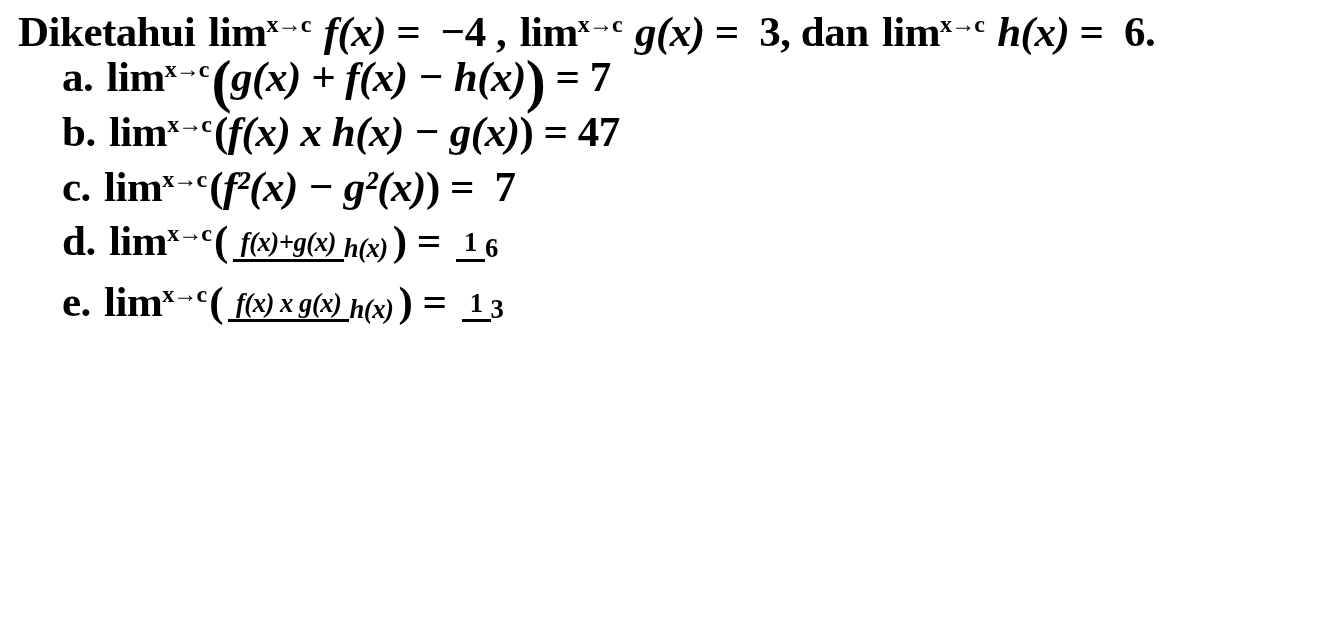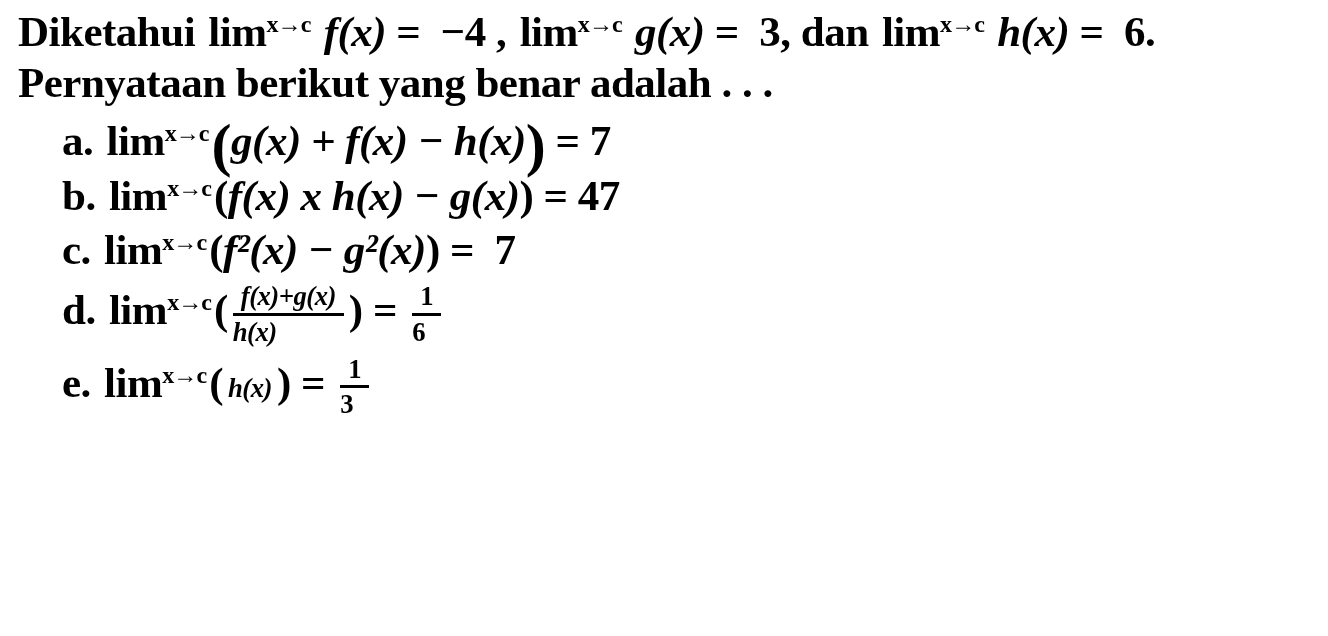--- a/index.html
+++ b/index.html
@@ -38,25 +38,25 @@
   }
   .lim-word { line-height: 0.95; font-style: normal; }
   .lim-sub {
     font-size: 0.56em;
     line-height: 1.0;
     letter-spacing: -1px;
   }
   
   .frac {
     display: inline-flex;
-    flex-direction: column;
-    align-items: flex-start;
+    flex-direction: row;
+    align-items: flex-end;
     vertical-align: middle;
     font-size: 0.62em;
-    margin: 0 5px;
+    margin: 8px 5px;
   }
   .frac-num {
     border-bottom: 3px solid #000;
     padding: 0 8px 3px 8px;
     line-height: 1.0;
   }
   .frac-den { padding-top: 3px; line-height: 1.0; }
   .frac-math .frac-num, .frac-math .frac-den { font-style: italic; white-space: pre; }
   .frac-plain .frac-num, .frac-plain .frac-den { font-style: normal; }
 
@@ -72,21 +72,20 @@
   <div class="line" id="intro-line1"><span class="plain">Diketahui </span><span class="lim">
         <span class="lim-word">lim</span>
         <span class="lim-sub">x→c</span>
       </span><span class="mathit"> f(x)</span><span class="plain"> =  −4 , </span><span class="lim">
         <span class="lim-word">lim</span>
         <span class="lim-sub">x→c</span>
       </span><span class="mathit"> g(x)</span><span class="plain"> =  3, dan </span><span class="lim">
         <span class="lim-word">lim</span>
         <span class="lim-sub">x→c</span>
       </span><span class="mathit"> h(x)</span><span class="plain"> =  6.</span></div>
-  <div class="line" id="intro-line2">Pernyataan berikut yang benar adalah . . .</div>
   <div id="options">
       <div class="line option"><span class="option-label">a. </span><span class="lim">
           <span class="lim-word">lim</span>
           <span class="lim-sub">x→c</span>
         </span><span class="bigparen">(</span><span class="mathit">g(x) + f(x) − h(x)</span><span class="bigparen">)</span><span class="plain"> = 7</span></div>
       <div class="line option"><span class="option-label">b. </span><span class="lim">
           <span class="lim-word">lim</span>
           <span class="lim-sub">x→c</span>
         </span><span class="plain">(</span><span class="mathit">f(x) x h(x) − g(x)</span><span class="plain">) = 47</span></div>
       <div class="line option"><span class="option-label">c. </span><span class="lim">
@@ -100,19 +99,20 @@
           <span class="frac-num">f(x)+g(x)</span>
           <span class="frac-den">h(x)</span>
         </span><span class="plain">) = </span><span class="frac frac-plain">
           <span class="frac-num">1</span>
           <span class="frac-den">6</span>
         </span></div>
       <div class="line option"><span class="option-label">e. </span><span class="lim">
           <span class="lim-word">lim</span>
           <span class="lim-sub">x→c</span>
         </span><span class="plain">(</span><span class="frac frac-math">
+          <span class="frac-num">f(x) x g(x)</span>
           <span class="frac-den">h(x)</span>
         </span><span class="plain">) = </span><span class="frac frac-plain">
           <span class="frac-num">1</span>
           <span class="frac-den">3</span>
         </span></div>
     </div>
 </div>
 
 </body></html>

